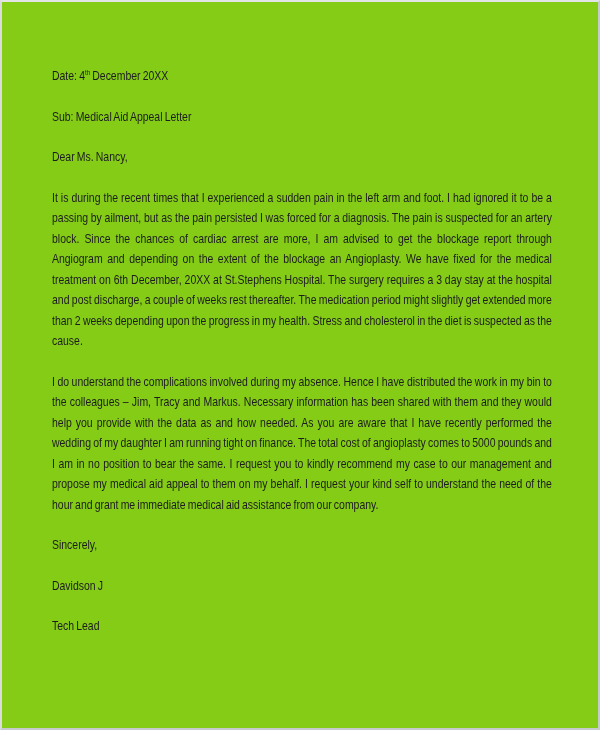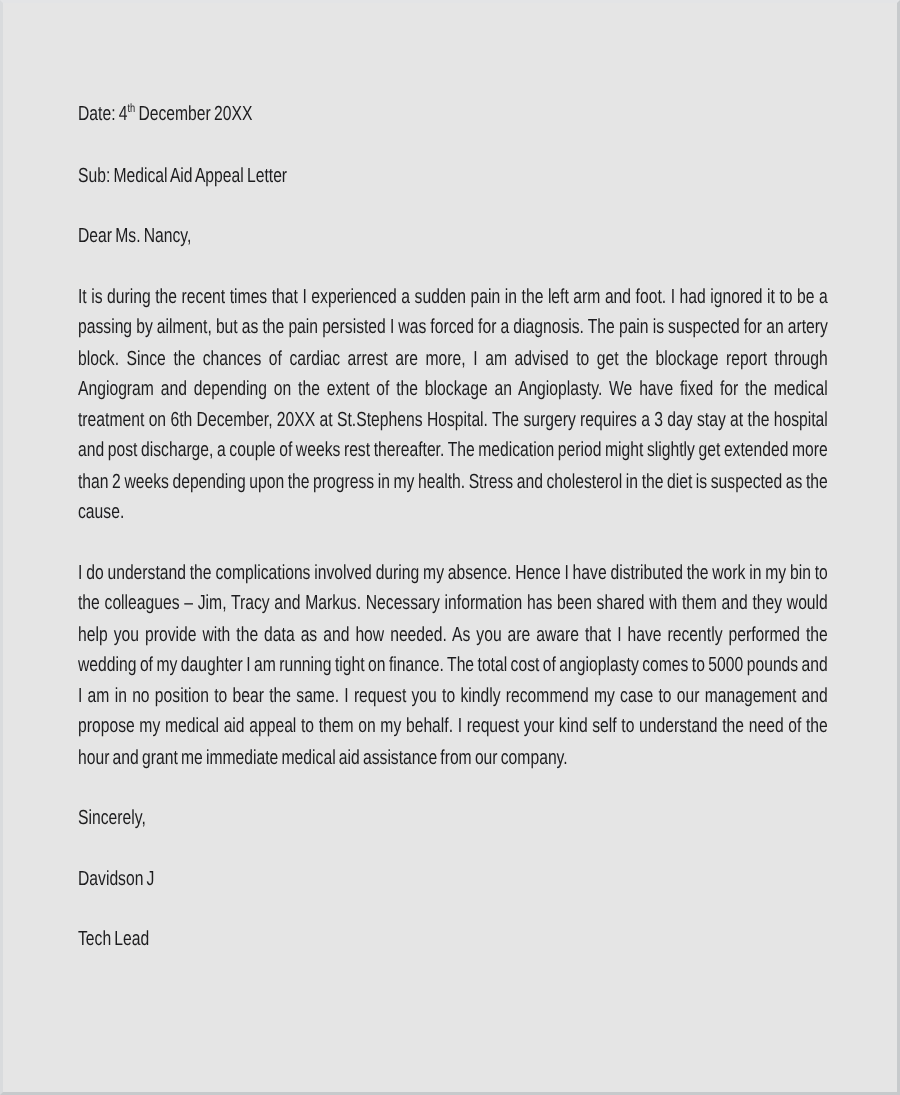--- a/index.html
+++ b/index.html
@@ -9,21 +9,21 @@
   body {
     width: 600px;
     height: 730px;
     background: #ffffff;
     font-family: "Liberation Sans", sans-serif;
   }
   .page {
     box-sizing: border-box;
     width: 600px;
     height: 730px;
-    background: #e5e5e5;
+    background: #84cc16;
     border: 2px solid #c7cacc;
     border-top-color: #e3e4e6;
     border-left-color: #d9dbdd;
     padding: 64px 0 0 50px;
     overflow: hidden;
   }
   
   .scale-wrap {
     width: 645px;
     transform: scaleX(0.775);

